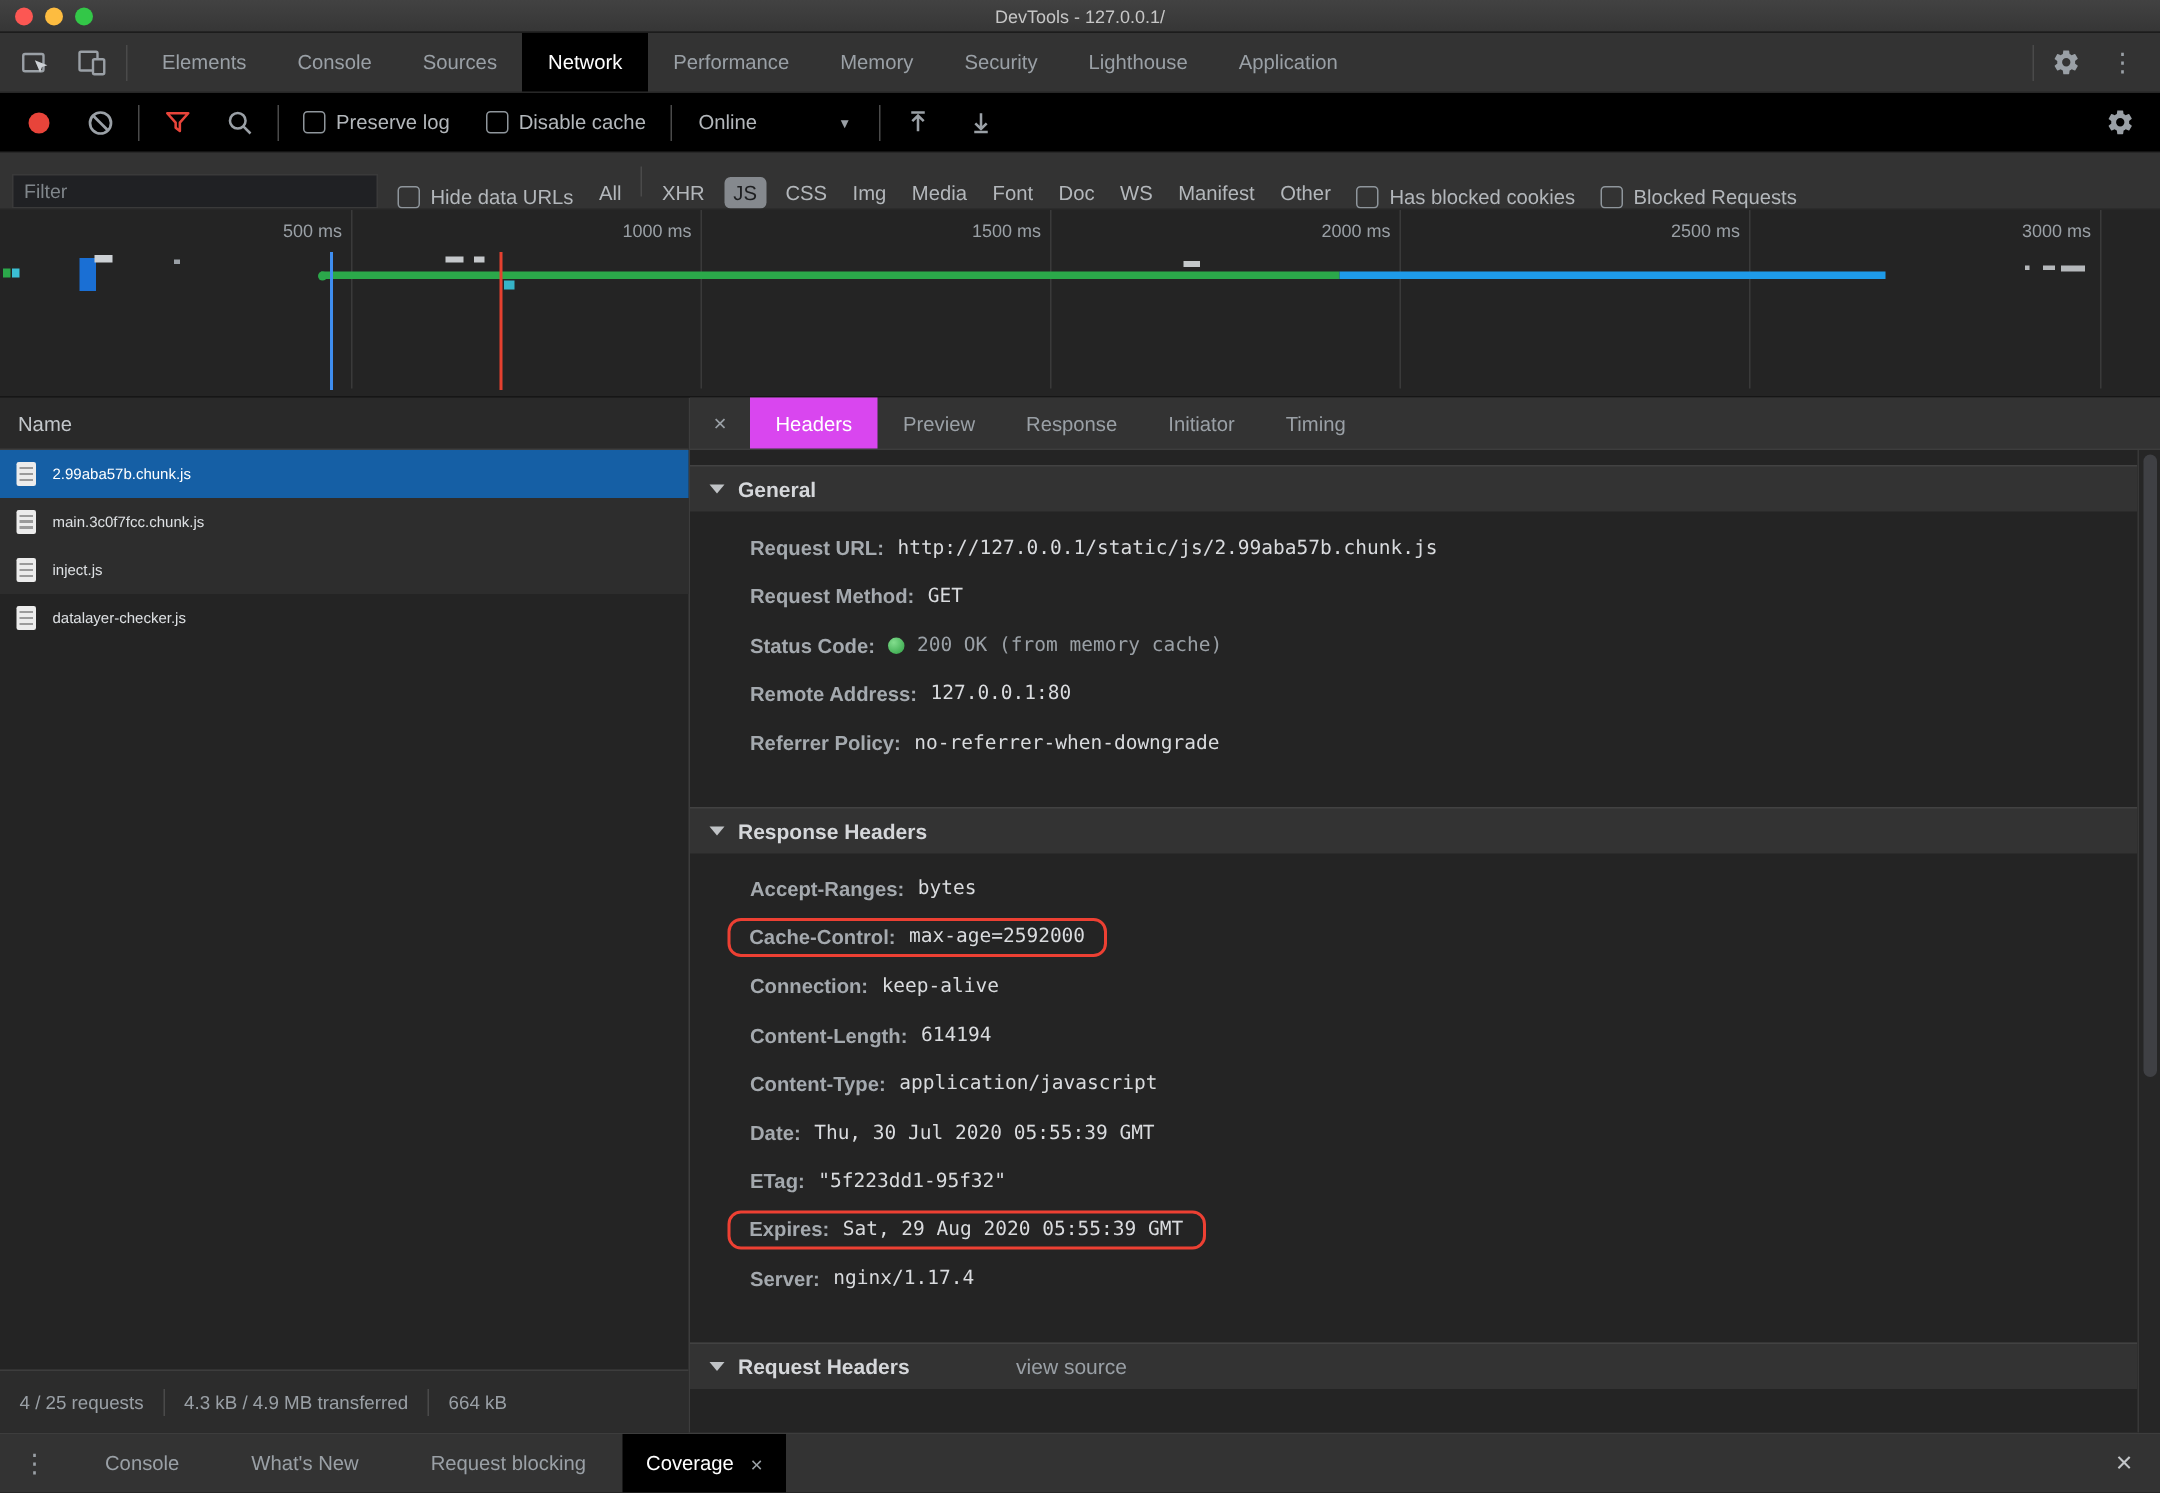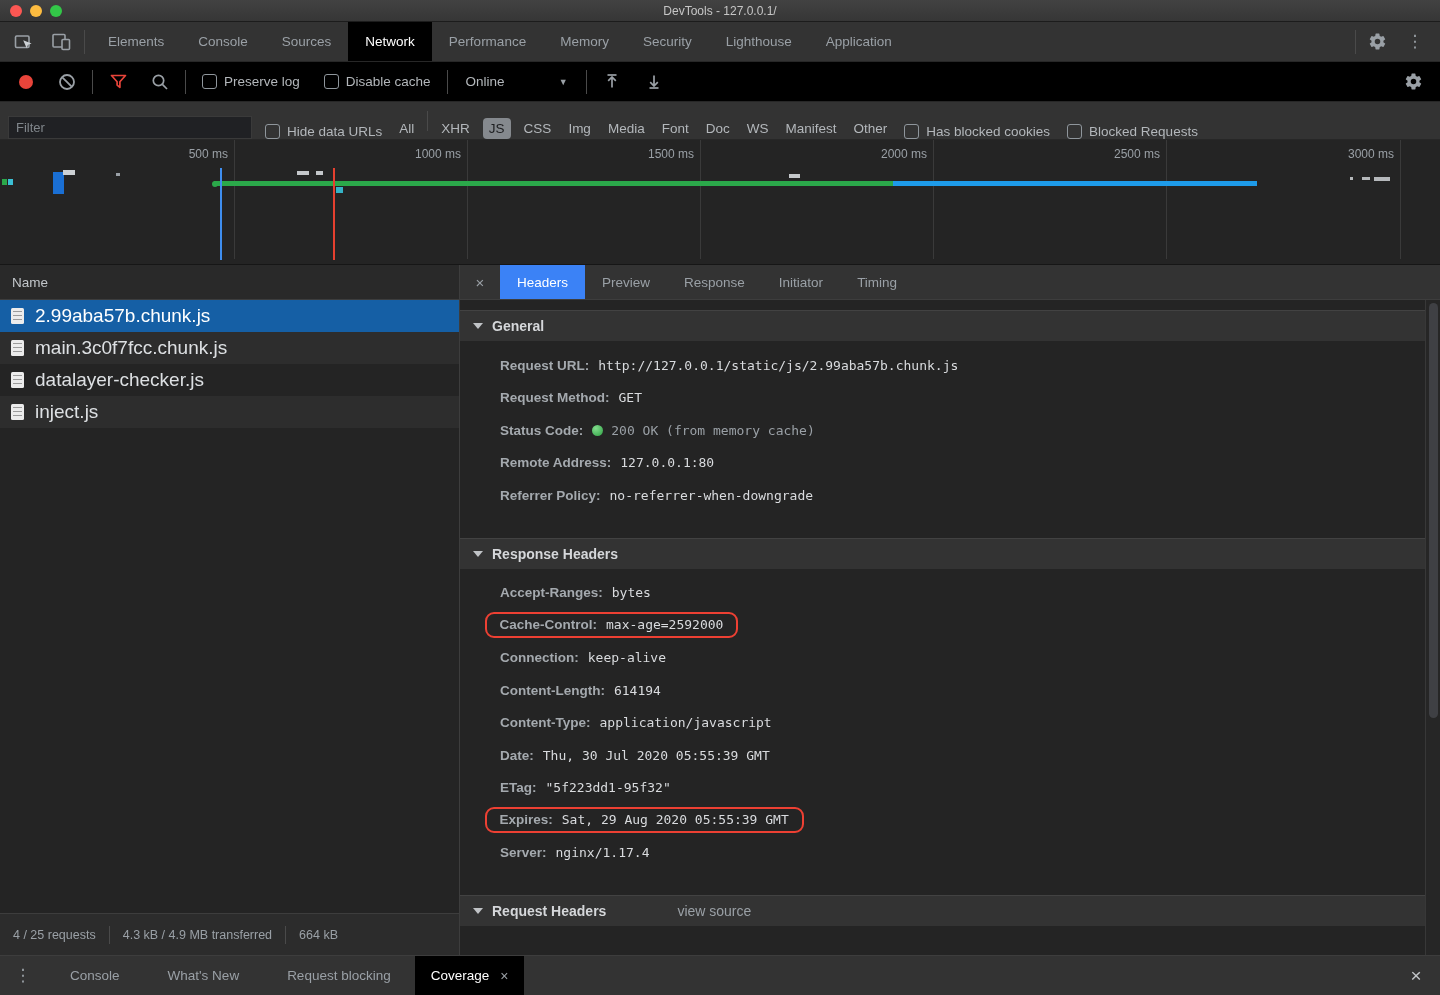--- a/index.html
+++ b/index.html
@@ -59,36 +59,36 @@
   .filter-bar .chk-label { padding: 0 4px; }
   
   .timeline { height: 125px; position: relative; background: #242424; border-bottom: 1px solid #161616; overflow: hidden; }
   .gridline { position: absolute; top: 0; width: 1px; height: 119px; background: #3a3a3a; }
   .tick-label { position: absolute; top: 7px; width: 60px; text-align: right; font-size: 12px; color: #9aa0a6; }
   .ev { position: absolute; }
   
   .main { display: flex; height: 690px; }
   .left-panel { width: 460px; display: flex; flex-direction: column; border-right: 1px solid #3d3d3d; background: #242424; }
   .name-header { height: 35px; display: flex; align-items: center; padding-left: 12px; font-size: 13.5px; color: #c2c6ca; background: #292929; border-bottom: 1px solid #3d3d3d; }
-  .req-row { height: 32px; display: flex; align-items: center; gap: 11px; padding-left: 11px; font-size: 19px; color: #dde0e3; }
+  .req-row { height: 32px; display: flex; align-items: center; gap: 11px; padding-left: 11px; font-size: 10px; color: #dde0e3; }
   .req-row.selected { background: #155fa5; color: #fff; }
   .req-row.stripe { background: #2d2d2d; }
   .doc-icon { width: 13px; height: 16px; background: #ececec; border-radius: 1.5px; position: relative; flex: none; }
   .doc-icon::before { content: ""; position: absolute; left: 2px; right: 2px; top: 3px; height: 10px;
     background: repeating-linear-gradient(#9b9b9b 0 1.5px, transparent 1.5px 4px); }
   .left-fill { flex: 1; }
   .status-bar { height: 42px; border-top: 1px solid #3d3d3d; background: #2c2c2c; display: flex; align-items: center; font-size: 12.5px; color: #9aa0a6; white-space: nowrap; overflow: hidden; }
   .sb-item { padding: 0 13px; }
   .sb-div { width: 1px; height: 18px; background: #4a4a4a; flex: none; }
   
   .right-panel { flex: 1; min-width: 0; display: flex; flex-direction: column; background: #242424; position: relative; }
   .detail-tabs { height: 35px; background: #333; border-bottom: 1px solid #3d3d3d; display: flex; align-items: stretch; }
   .dclose { width: 40px; display: flex; align-items: center; justify-content: center; color: #9aa0a6; font-size: 15px; }
   .dtab { padding: 0 17px; display: flex; align-items: center; font-size: 13.5px; color: #9aa0a6; }
-  .dtab.active { background: #3b82f6; color: #fff; }
+  .dtab.active { background: #d946ef; color: #fff; }
   .detail-content { flex: 1; overflow: hidden; margin-right: 15px; }
   .section { margin-top: 10px; }
   .section:first-child { margin-top: 10px; }
   .section-header { height: 31px; background: #333; border-top: 1px solid #424242; display: flex; align-items: center; padding-left: 13px; gap: 9px; font-size: 14px; font-weight: bold; color: #d5d7da; }
   .tri { width: 0; height: 0; border-left: 5px solid transparent; border-right: 5px solid transparent; border-top: 6px solid #c0c3c6; }
   .view-source { margin-left: 62px; font-weight: normal; color: #9aa0a6; }
   .section-body { padding: 8px 0 16px 40px; }
   .kv-row { height: 32.5px; display: flex; align-items: center; font-size: 13.5px; white-space: nowrap; }
   .kv-key { font-weight: bold; color: #a4a9ae; margin-right: 9px; }
   .kv-val { font-family: "DejaVu Sans Mono", monospace; font-size: 13px; color: #d9dbde; }
@@ -276,27 +276,27 @@
   <div class="left-panel">
     <div class="name-header">Name</div>
     <div class="req-row selected">
       <span class="doc-icon"></span>
       <span>2.99aba57b.chunk.js</span>
     </div>
     <div class="req-row stripe">
       <span class="doc-icon"></span>
       <span>main.3c0f7fcc.chunk.js</span>
     </div>
+    <div class="req-row stripe">
+      <span class="doc-icon"></span>
+      <span>inject.js</span>
+    </div>
     <div class="req-row">
       <span class="doc-icon"></span>
       <span>datalayer-checker.js</span>
-    </div>
-    <div class="req-row stripe">
-      <span class="doc-icon"></span>
-      <span>inject.js</span>
     </div>
     <div class="left-fill"></div>
     <div class="status-bar">
       <span class="sb-item">4 / 25 requests</span>
       <span class="sb-div"></span>
       <span class="sb-item">4.3 kB / 4.9 MB transferred</span>
       <span class="sb-div"></span>
       <span class="sb-item">664 kB</span>
     </div>
   </div>

